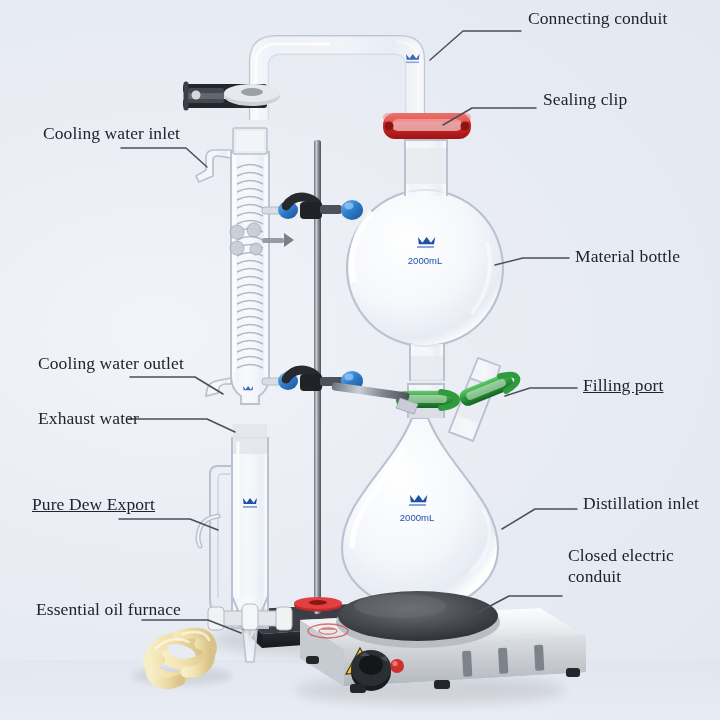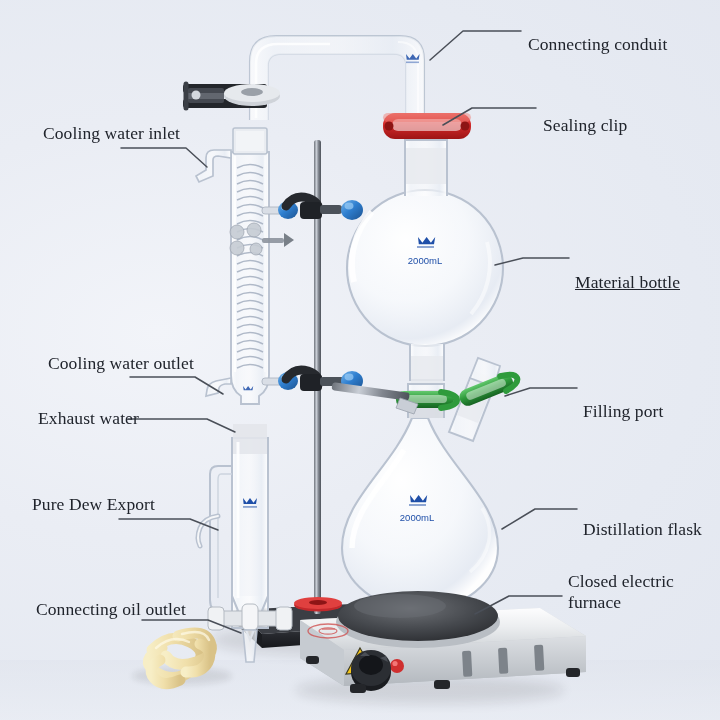--- a/index.html
+++ b/index.html
@@ -10,21 +10,21 @@
   #stage{
     position:relative;width:720px;height:720px;
     background:radial-gradient(ellipse at 22% 46%, #f2f4f9 0%, #eaedf4 38%, #e6eaf2 68%, #e3e7f0 100%);
     overflow:hidden;
   }
   .svgroot{position:absolute;left:0;top:0;width:720px;height:720px;}
   .lbl{
     position:absolute;color:#20242c;font-size:17.5px;line-height:21px;
     white-space:pre-line;letter-spacing:.1px;
   }
-  .lbl.r{text-align:left;margin-top:26px;}
+  .lbl.r{text-align:left;}
   .lbl.l{text-align:left;}
 </style>
 </head>
 <body>
 
 <div id="stage">
 
   <svg class="svgroot" viewBox="0 0 720 720">
     <defs>
       <linearGradient id="glassV" x1="0" y1="0" x2="1" y2="0">
@@ -395,25 +395,25 @@
         <polyline points="223,394 195,377 130,377"></polyline>
         <polyline points="235,432 207,419 128,419"></polyline>
         <polyline points="218,530 190,519 119,519"></polyline>
         <polyline points="241,633 208,620 142,620"></polyline>
       </g>
   </svg>
 
   <div id="label-layer">
       <div class="lbl r" style="left: 528px; top: 8px; color: rgb(32, 36, 44);">Connecting conduit</div>
       <div class="lbl r" style="left: 543px; top: 89px; color: rgb(32, 36, 44); text-align: right;">Sealing clip</div>
-      <div class="lbl r" style="left: 575px; top: 246px; color: rgb(32, 36, 44); text-decoration: underline;">Material bottle</div>
-      <div class="lbl r" style="left: 583px; top: 375px; color: rgb(32, 36, 44);">Filling port</div>
-      <div class="lbl r" style="left: 583px; top: 493px; color: rgb(32, 36, 44);">Distillation flask</div>
+      <div class="lbl r" style="left: 575px; top: 246px; color: rgb(32, 36, 44);">Material bottle</div>
+      <div class="lbl r" style="left: 583px; top: 375px; color: rgb(32, 36, 44); text-decoration: underline;">Filling port</div>
+      <div class="lbl r" style="left: 583px; top: 493px; color: rgb(32, 36, 44);">Distillation inlet</div>
       <div class="lbl r" style="left: 568px; top: 545px; color: rgb(32, 36, 44);">Closed electric
-furnace</div>
+conduit</div>
       <div class="lbl l" style="left: 43px; top: 123px; color: rgb(32, 36, 44);">Cooling water inlet</div>
-      <div class="lbl l" style="left: 48px; top: 353px; color: rgb(32, 36, 44); text-align: center;">Cooling water outlet</div>
+      <div class="lbl l" style="left: 38px; top: 353px; color: rgb(32, 36, 44); text-align: center;">Cooling water outlet</div>
       <div class="lbl l" style="left: 38px; top: 408px; color: rgb(32, 36, 44);">Exhaust water</div>
-      <div class="lbl l" style="left: 32px; top: 494px; color: rgb(32, 36, 44);">Pure Dew Export</div>
-      <div class="lbl l" style="left: 36px; top: 599px; color: rgb(32, 36, 44);">Connecting oil outlet</div>
+      <div class="lbl l" style="left: 32px; top: 494px; color: rgb(32, 36, 44); text-decoration: underline;">Pure Dew Export</div>
+      <div class="lbl l" style="left: 36px; top: 599px; color: rgb(32, 36, 44);">Essential oil furnace</div>
     </div>
 
 </div>
 
 </body></html>

